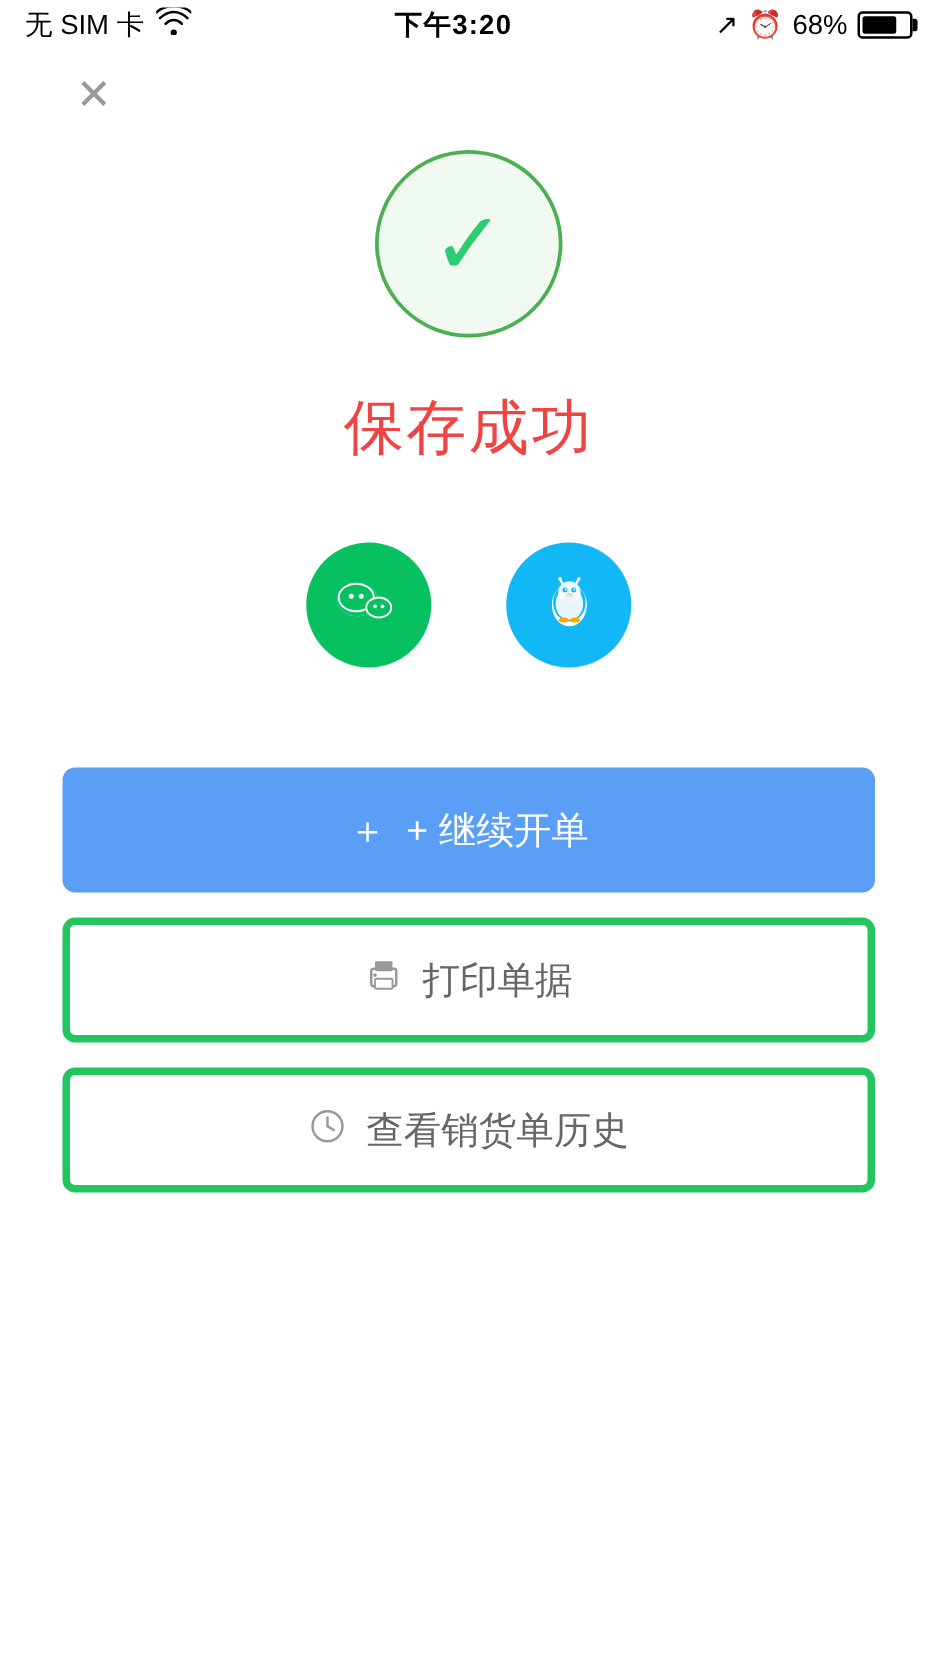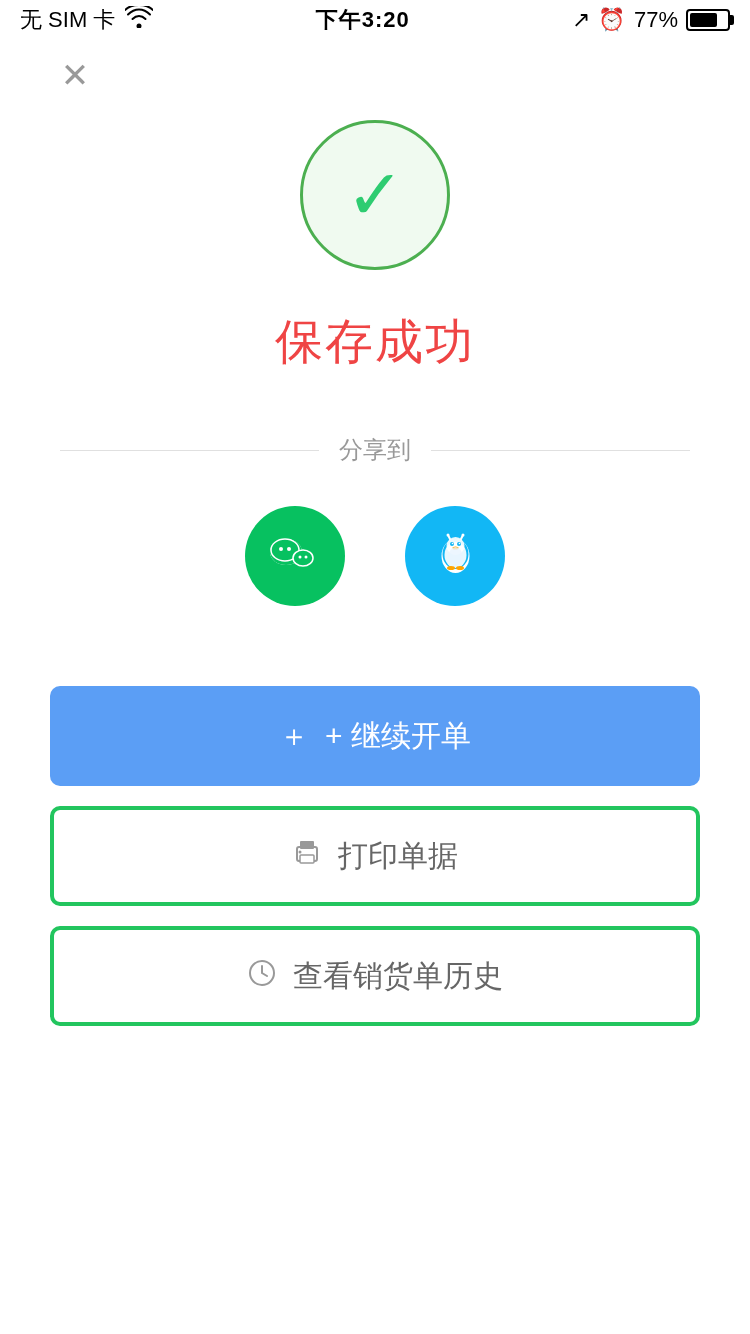--- a/index.html
+++ b/index.html
@@ -219,21 +219,21 @@
 
     .btn-primary {
       background: #5B9EF5;
       color: #fff;
       font-weight: 500;
     }
 
     .btn-secondary {
       background: #fff;
       color: #666;
-      border: 4px solid #22c55e;
+      border: 6px solid #22c55e;
     }
 
     .btn-icon {
       font-size: 28px;
     }
   </style>
 </head>
 <body>
 
 <div class="status-bar">
@@ -245,45 +245,40 @@
         <path d="M7.5 13C9.6 10.9 12 10 14 10s4.4.9 6.5 3" stroke="#000" stroke-width="2" stroke-linecap="round" fill="none"></path>
         <path d="M3 8.5C6.3 5.2 10 3.5 14 3.5s7.7 1.7 11 5" stroke="#000" stroke-width="2" stroke-linecap="round" fill="none"></path>
         <path d="M0 4C4 0 9 -1 14 -1s10 1 14 5" stroke="#000" stroke-width="2" stroke-linecap="round" fill="none"></path>
       </svg>
     </span>
   </div>
   <div class="status-center">下午3:20</div>
   <div class="status-right">
     <span>↗</span>
     <span>⏰</span>
-    <span>77%</span>
+    <span>68%</span>
     <span class="battery-icon">
       <span class="battery-fill"></span>
     </span>
   </div>
 </div>
 
 <div class="close-btn">
   <span class="close-x">✕</span>
 </div>
 
 <div class="main-content">
 
   <div class="success-circle">
     <span class="checkmark">✓</span>
   </div>
 
   <div class="success-title">保存成功</div>
 
   <div class="share-section">
-    <div class="share-divider">
-      <div class="divider-line"></div>
-      <span class="share-label">分享到</span>
-      <div class="divider-line"></div>
-    </div>
 
     <div class="share-icons">
 
       <div class="share-icon-btn wechat-btn">
         <svg class="wechat-svg" viewBox="0 0 60 60" fill="white">
           <ellipse cx="21" cy="26" rx="16" ry="13"></ellipse>
           <ellipse cx="21" cy="26" rx="16" ry="13" fill="#07C160"></ellipse>
 
           <ellipse cx="20" cy="24" rx="14" ry="11" fill="#07C160" stroke="white" stroke-width="1.5"></ellipse>
           <ellipse cx="38" cy="32" rx="10" ry="8" fill="#07C160" stroke="white" stroke-width="1.5"></ellipse>

